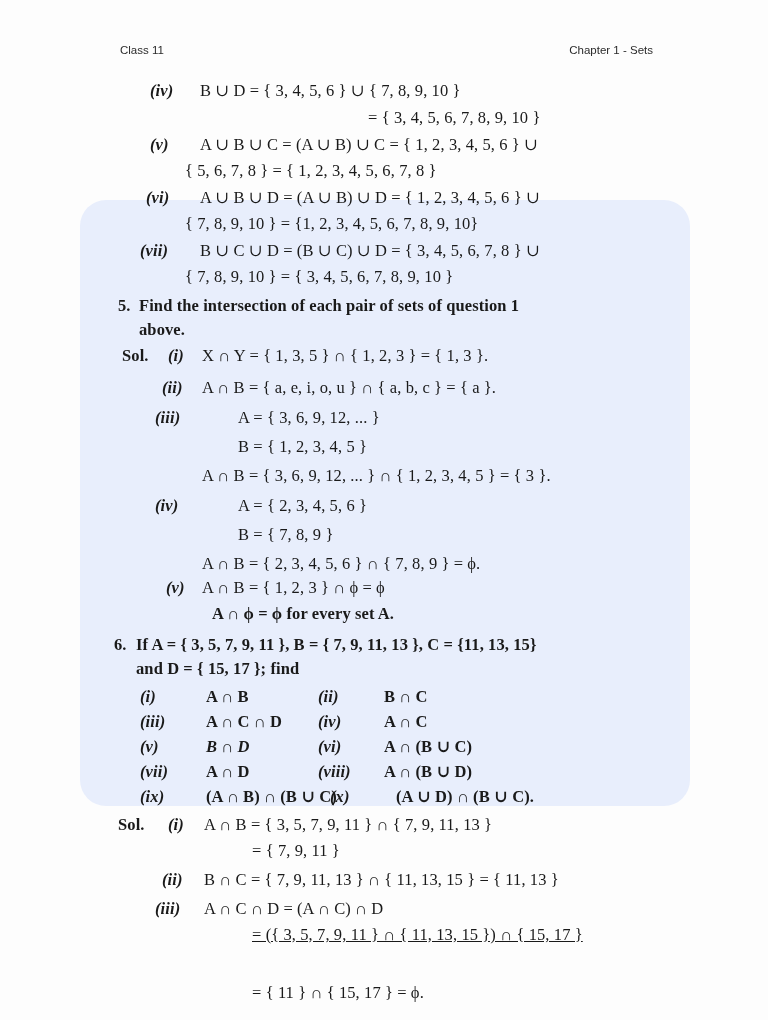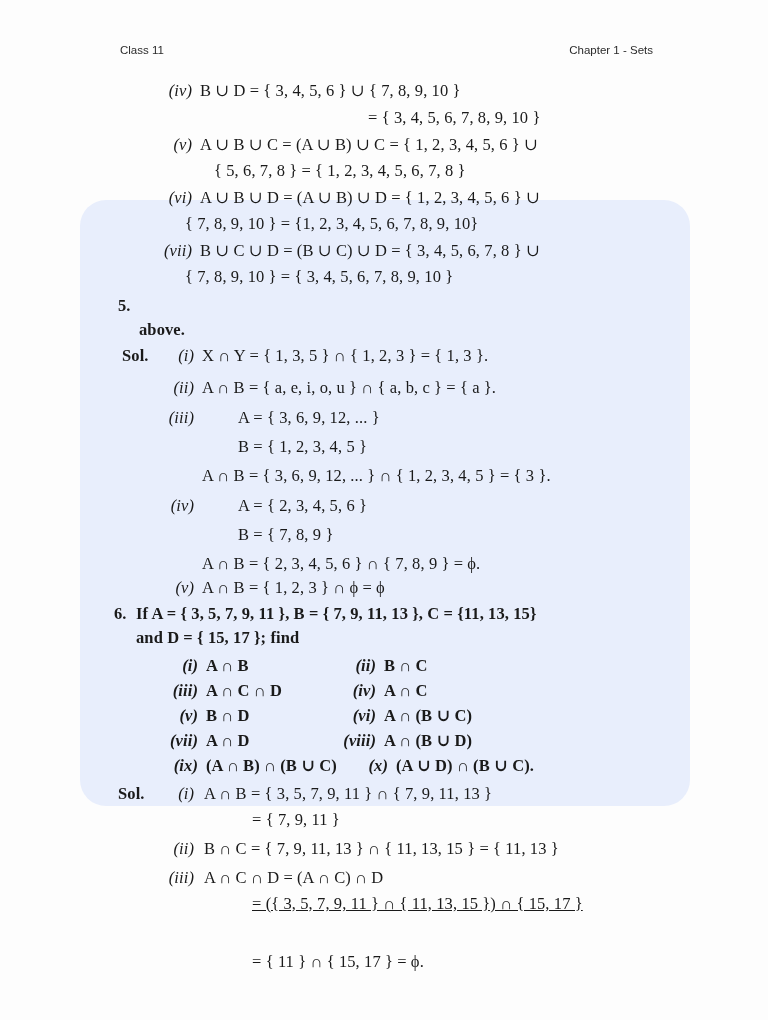--- a/index.html
+++ b/index.html
@@ -75,22 +75,22 @@
   .ln {
     position: relative;
     font-size: 16.5px;
     line-height: 25px;
     white-space: nowrap;
     letter-spacing: 0.1px;
   }
   .rn {               
     position: absolute;
     display: inline-block;
-    text-align: right;
     font-style: italic;
+    font-weight: bold;
   }
   .txt { position: absolute; display: inline-block; }
 
   .b { font-weight: bold; }
 
   
   .qlist .rn { width: 58px; }
 
   
   .footer {
@@ -128,21 +128,21 @@
           <span class="rn" style="left:150px; width:42px;">(iv)</span>
           <span class="txt" style="left:200px;">B ∪ D = { 3, 4, 5, 6 } ∪ { 7, 8, 9, 10 }</span>
         </div>
         <div class="ln" style="height:27px;">
           <span class="txt" style="left:368px;">= { 3, 4, 5, 6, 7, 8, 9, 10 }</span>
         </div>
         <div class="ln" style="height:26px;">
           <span class="rn" style="left:150px; width:42px;">(v)</span>
           <span class="txt" style="left:200px;">A ∪ B ∪ C = (A ∪ B) ∪ C = { 1, 2, 3, 4, 5, 6 } ∪</span>
         </div>
-        <div class="ln" style="height:27px;margin-left:29px;">
+        <div class="ln" style="height:27px;">
           <span class="txt" style="left:185px;">{ 5, 6, 7, 8 }    = { 1, 2, 3, 4, 5, 6, 7, 8 }</span>
         </div>
         <div class="ln" style="height:26px;">
           <span class="rn" style="left:146px; width:46px;">(vi)</span>
           <span class="txt" style="left:200px;">A ∪ B ∪ D = (A ∪ B) ∪ D = { 1, 2, 3, 4, 5, 6 } ∪</span>
         </div>
         <div class="ln" style="height:27px;">
           <span class="txt" style="left:185px;">{ 7, 8, 9, 10 }  = {1, 2, 3, 4, 5, 6, 7, 8, 9, 10}</span>
         </div>
         <div class="ln" style="height:26px;">
@@ -150,20 +150,21 @@
           <span class="txt" style="left:200px;">B ∪ C ∪ D = (B ∪ C) ∪ D = { 3, 4, 5, 6, 7, 8 } ∪</span>
         </div>
         <div class="ln" style="height:29px;">
           <span class="txt" style="left:185px;">{ 7, 8, 9, 10 }            = { 3, 4, 5, 6, 7, 8, 9, 10 }</span>
         </div>
       </div>
 
       <div>
         <div class="ln b" style="height:24px;">
           <span class="txt" style="left:118px;">5.</span>
+          <span class="txt" style="left:139px;">Find the intersection of each pair of sets of question 1</span>
         </div>
         <div class="ln b" style="height:26px;">
           <span class="txt" style="left:139px;">above.</span>
         </div>
 
         <div class="ln" style="height:32px;">
           <span class="txt b" style="left:122px;">Sol.</span>
           <span class="rn" style="left:168px; width:26px;">(i)</span>
           <span class="txt" style="left:202px;">X ∩ Y = { 1, 3, 5 } ∩ { 1, 2, 3 } = { 1, 3 }.</span>
         </div>
@@ -193,20 +194,23 @@
         </div>
         <div class="ln" style="height:24px;">
           <span class="txt" style="left:202px;">A ∩ B = { 2, 3, 4, 5, 6 } ∩ { 7, 8, 9 } = ϕ.</span>
         </div>
 
         <div class="ln" style="height:26px;">
           <span class="rn" style="left:166px; width:28px;">(v)</span>
           <span class="txt" style="left:202px;">A ∩ B = { 1, 2, 3 } ∩ ϕ = ϕ</span>
         </div>
 
+        <div class="ln b" style="height:31px;">
+          <span class="txt" style="left:212px;">A ∩ ϕ = ϕ for every set A.</span>
+        </div>
       </div>
 
       <div>
         <div class="ln b" style="height:24px;">
           <span class="txt" style="left:114px;">6.</span>
           <span class="txt" style="left:136px;">If A = { 3, 5, 7, 9, 11 }, B = { 7, 9, 11, 13 }, C = {11, 13, 15}</span>
         </div>
         <div class="ln b" style="height:28px;text-align:right;">
           <span class="txt" style="left:136px;">and D = { 15, 17 }; find</span>
         </div>
@@ -219,21 +223,21 @@
             <span class="txt" style="left:384px;">B ∩ C</span>
           </div>
           <div class="ln b" style="height:25px;">
             <span class="rn" style="left:140px;">(iii)</span>
             <span class="txt" style="left:206px;">A ∩ C ∩ D</span>
             <span class="rn" style="left:318px;">(iv)</span>
             <span class="txt" style="left:384px;">A ∩ C</span>
           </div>
           <div class="ln b" style="height:25px;">
             <span class="rn" style="left:140px;">(v)</span>
-            <span class="txt" style="left:206px;">B ∩ D</span>
+            <span class="txt" style="left:206px;font-style:italic;">B ∩ D</span>
             <span class="rn" style="left:318px;">(vi)</span>
             <span class="txt" style="left:384px;">A ∩ (B ∪ C)</span>
           </div>
           <div class="ln b" style="height:25px;">
             <span class="rn" style="left:140px;">(vii)</span>
             <span class="txt" style="left:206px;">A ∩ D</span>
             <span class="rn" style="left:318px;">(viii)</span>
             <span class="txt" style="left:384px;">A ∩ (B ∪ D)</span>
           </div>
           <div class="ln b" style="height:28px;">

